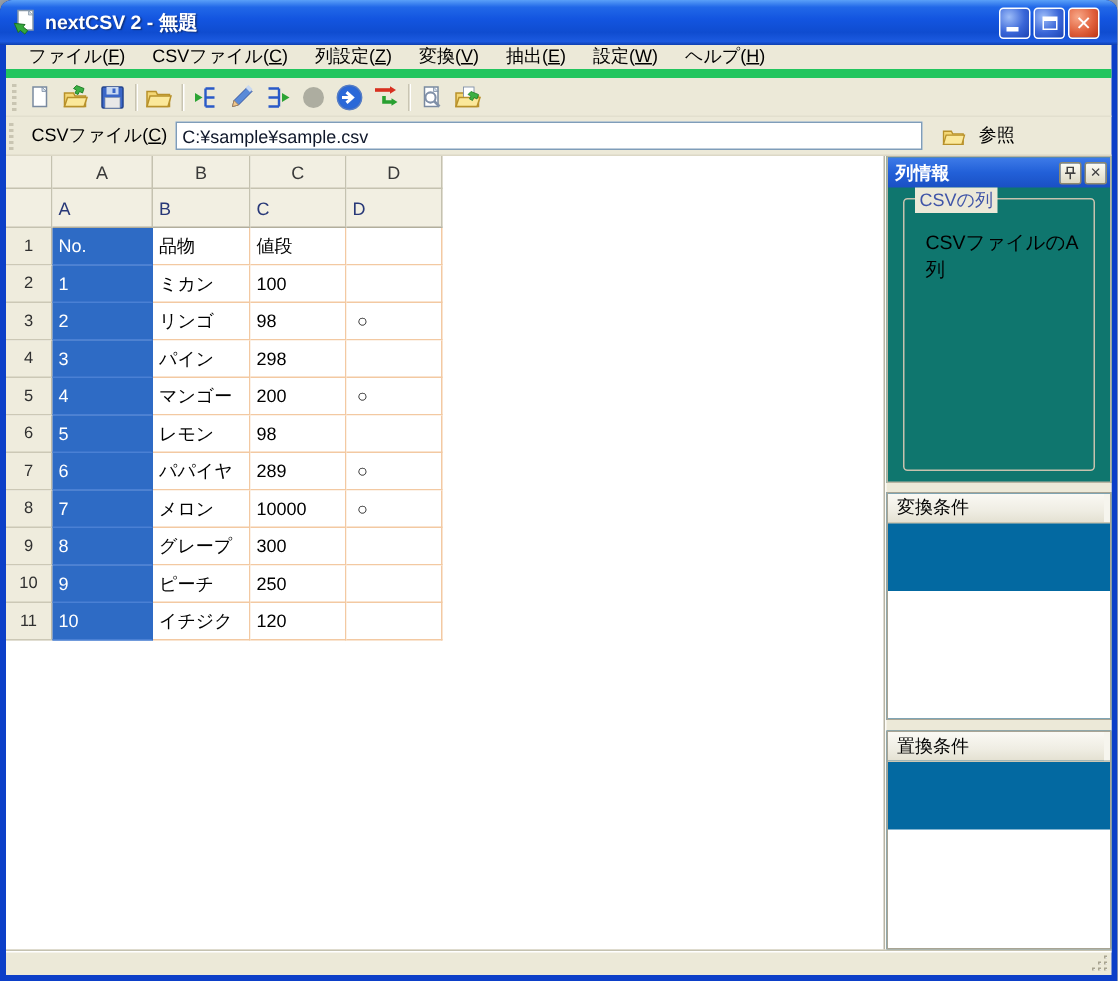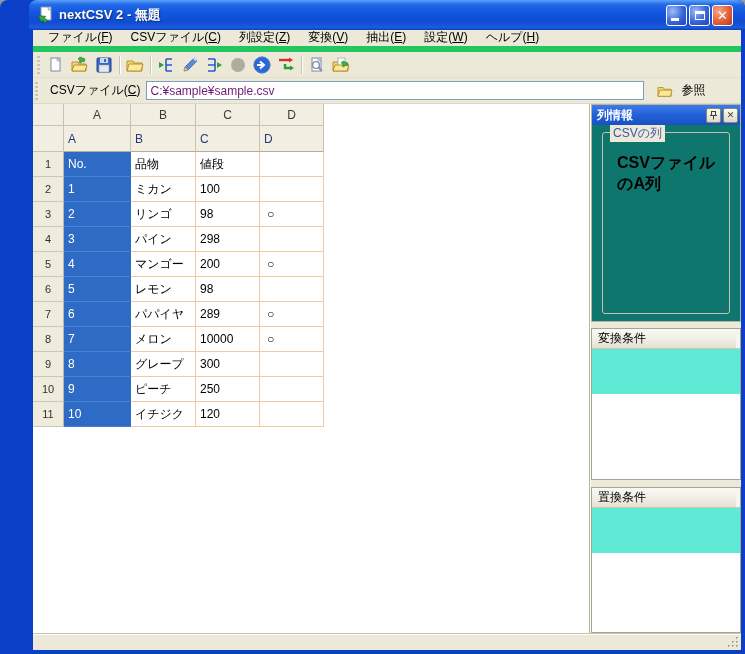--- a/index.html
+++ b/index.html
@@ -6,21 +6,20 @@
   html,body { background:#9AA5B1; }
   body { font-family: "Liberation Sans", "DejaVu Sans", sans-serif; }
 
   .window {
     position: relative;
     width: 745px; height: 654px;
     background: #0C3FC8;
     border-radius: 8px 8px 0 0;
     overflow: hidden;
     box-shadow: 0 2px 8px rgba(0,0,0,.4);
-    padding-left: 29px;
   }
 
   
   .titlebar {
     height: 30px;
     display: flex; align-items: center;
     padding: 0 6px 0 7px;
     background: linear-gradient(180deg,#5AA0F8 0%,#2168E8 16%,#1355E0 42%,#0F4CD0 72%,#1C5AE0 92%,#0E3FB0 100%);
     border-radius: 8px 8px 0 0;
   }
@@ -76,21 +75,21 @@
 
   .filebar {
     height: 26px; display:flex; align-items:center;
     font-size:12px; border-bottom:1px solid #DCD8C6;
   }
   .filebar .label { margin: 0 6px 0 8px; white-space:nowrap; }
   .filebar input {
     flex: 0 0 auto; width: 498px; height: 19px;
     border: 1px solid #7F9DB9; background:#fff;
     font-family:"Liberation Sans","DejaVu Sans",sans-serif;
-    font-size: 12px; padding: 0 3px; color:#701a75;
+    font-size: 12px; padding: 0 3px; color:#0f172a;
   }
   .browse-btn {
     display:flex; align-items:center; gap:8px;
     margin-left:9px; padding:2px 4px; font-size:12px; cursor:default;
   }
   .browse-btn svg { width:16px; height:14px; }
 
   
   .content { flex:1 1 auto; display:flex; min-height:0; }
   .main-area {
@@ -158,26 +157,26 @@
   .groupbox {
     margin: 7px 10px; flex:1 1 auto;
     border:1px solid #C6C2AE; border-radius:3px;
     position:relative; padding: 14px 6px 6px;
   }
   .groupbox .legend {
     position:absolute; top:-8px; left:7px;
     background:#ECE9D8; padding:0 3px;
     font-size:12px; color:#4055A8;
   }
-  .groupbox .gcontent { font-size:16px; color:#000; padding:6px 0 0 8px;font-weight:bold; }
+  .groupbox .gcontent { font-size:13px; color:#000; padding:6px 0 0 8px; }
 
   .panel-gap { height:6px; flex:0 0 auto; }
 
   .cond-box {
-    border:1px solid #A8A494; background:#5eead4;
+    border:1px solid #A8A494; background:#0369a1;
     display:flex; flex-direction:column; overflow:hidden;gap:45px;
   }
   .cond-box.conv { height:152px; }
   .cond-box.repl { flex:1 1 auto; }
   .cond-header {
     height:20px; flex:0 0 auto;
     background: linear-gradient(180deg,#FAF9F4 0%,#EFEDE3 60%,#E4E1D2 100%);
     border-bottom:1px solid #CBC7B4;
     box-shadow: inset -4px 0 0 #F6F5EE;
     display:flex; align-items:center;

